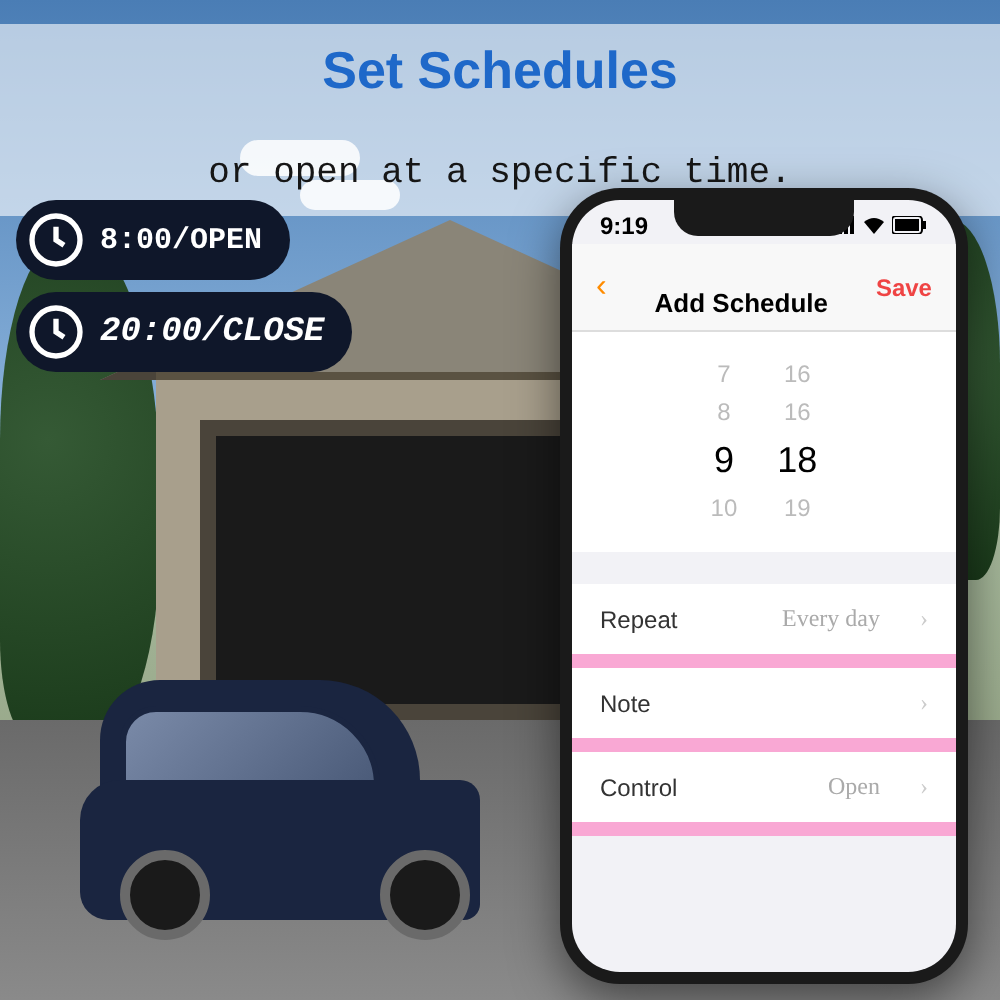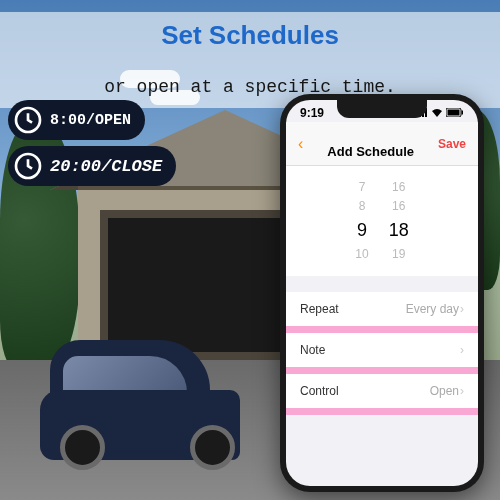--- a/index.html
+++ b/index.html
@@ -51,21 +51,21 @@
     .nav-back { color: #ff8c00; font-size: 16px; }
     .nav-title { font-size: 13px; font-weight: 600; margin-top: 16px; }
     .nav-save { color: #ef4444; font-size: 12px; font-weight: 600; }
     .time-picker { background: #fff; padding: 12px 0; display: flex; justify-content: center; align-items: center; gap: 20px; }
     .picker-col { display: flex; flex-direction: column; align-items: center; font-size: 14px; line-height: 1.6; }
     .picker-col .faded { color: #bbb; font-size: 12px; }
     .picker-col .sel { color: #000; font-size: 18px; font-weight: 500; }
     .settings { margin-top: 16px; background: #fff; }
     .row { display: flex; justify-content: space-between; align-items: center; padding: 10px 14px; border-bottom: 7px solid #f9a8d4; font-size: 12px; }
     .row-label { color: #333; }
-    .row-value { color: #aaa; display: flex; align-items: flex-end; gap: 1px; }
+    .row-value { color: #aaa; display: flex; align-items: flex-end; gap: 20px; font-family: Liberation Serif, serif; }
     .chevron { color: #ccc; font-size: 12px; }
     .toggle { width: 34px; height: 20px; background: #34c759; border-radius: 10px; position: relative; }
     .toggle::after { content: ''; position: absolute; right: 2px; top: 2px; width: 16px; height: 16px; background: #fff; border-radius: 50%; }
   </style>
 </head>
 <body>
 
 <div class="bg-scene">
   <div class="sky"></div>
   <div class="cloud c1"></div>

